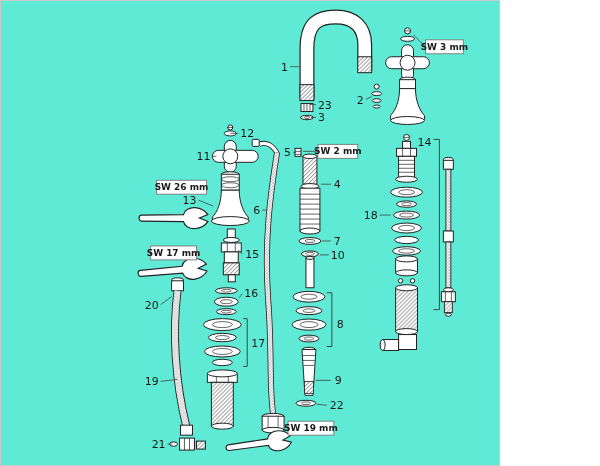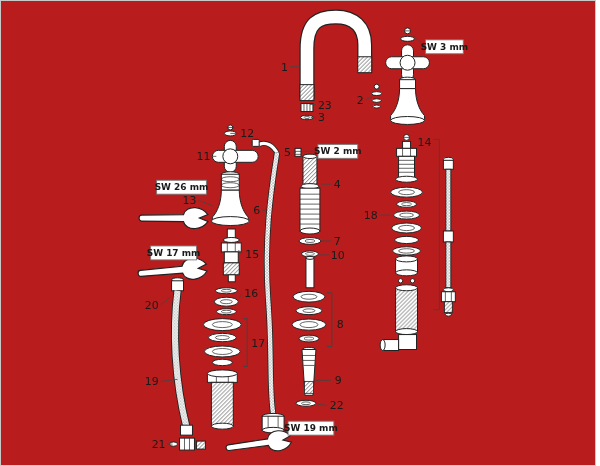--- a/index.html
+++ b/index.html
@@ -1,17 +1,17 @@
 <!DOCTYPE html>
 <html><head>
 <meta charset="utf-8">
 <style>
   html,body{margin:0;padding:0;background:#fff;}
-  .stage{position:relative;width:596px;height:466px;box-sizing:border-box;
-         border:1px solid #c9c9c9;background:#b91c1c;overflow:hidden;
+  .stage{position:relative;width:500px;height:466px;box-sizing:border-box;
+         border:1px solid #c9c9c9;background:#5eead4;overflow:hidden;
          font-family:"DejaVu Sans",sans-serif;}
   svg{display:block;}
   .plabel{font-family:"DejaVu Sans",sans-serif;font-size:11px;fill:#1a1a1a;}
   .swtext{font-family:"DejaVu Sans",sans-serif;font-size:9px;font-weight:600;fill:#1a1a1a;}
   .swbox{fill:#ffffff;stroke:#777;stroke-width:0.9;}
   .leader{stroke:#444;stroke-width:0.8;fill:none;}
   .bracket{stroke:#444;stroke-width:1;fill:none;}
   .ln{stroke:#222;stroke-width:1;fill:#fff;}
   .thin{stroke:#222;stroke-width:0.7;fill:none;}
 </style>

